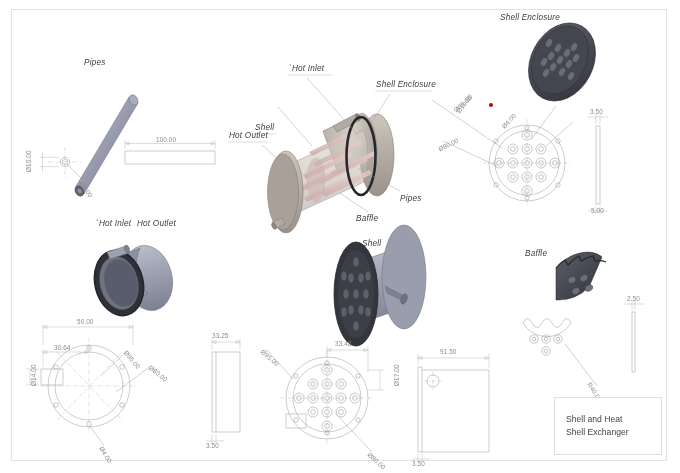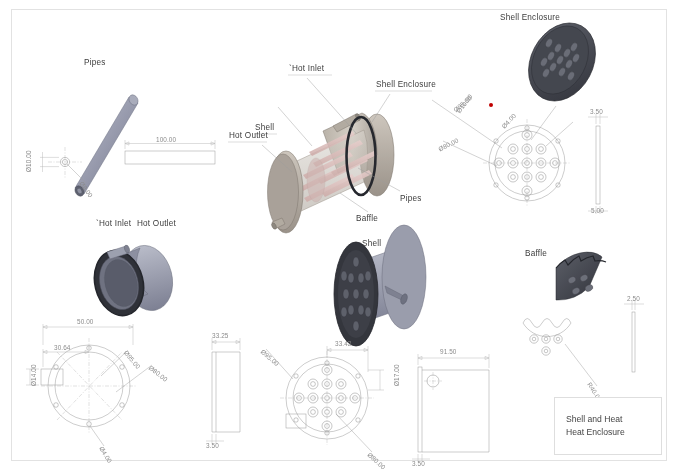--- a/index.html
+++ b/index.html
@@ -1,21 +1,21 @@
 <!DOCTYPE html>
 <html><head>
 <meta charset="utf-8">
 <style>
   html,body{margin:0;padding:0;background:#ffffff;}
   body{width:680px;height:473px;overflow:hidden;
        font-family:"Liberation Sans",sans-serif;color:#4a4a4a;}
   #sheet{position:relative;width:680px;height:473px;background:#fff;}
   #frame{position:absolute;left:11px;top:9px;width:656px;height:452px;
          border:1px solid #e2e2e2;background:#fff;box-sizing:border-box;}
-  .lbl{position:absolute;font-size:8.2px;color:#3c3c3c;white-space:nowrap;letter-spacing:.2px;}
+  .lbl{position:absolute;font-size:8.2px;color:#3c3c3c;white-space:nowrap;letter-spacing:.2px;font-style:italic;}
   .dim{position:absolute;font-size:6.4px;color:#8b8b8b;white-space:nowrap;letter-spacing:.1px;}
   .dim.r{transform-origin:0 0;}
   svg{position:absolute;left:0;top:0;overflow:visible;}
   .ln{stroke:#9a9a9a;stroke-width:.5;fill:none;}
   .lnl{stroke:#b5b5b5;stroke-width:.45;fill:none;}
   .ctr{stroke:#b0b0b0;stroke-width:.4;fill:none;stroke-dasharray:4 1.5 1 1.5;}
   .leader{stroke:#9d9d9d;stroke-width:.45;fill:none;}
   .hole{stroke:#8f8f8f;stroke-width:.5;fill:none;}
   .tbox{position:absolute;left:554px;top:397px;width:108px;height:58px;
         border:1px solid #dedede;box-sizing:border-box;background:#fff;}
@@ -441,15 +441,15 @@
 
   <div class="lbl" style="left:525px;top:249px;">Baffle</div>
   <div class="dim r" style="left:592px;top:381px;transform:rotate(57deg);">R40.00</div>
   <div class="dim" style="left:627px;top:295px;">2.50</div>
 
   <div class="reddot"></div>
 
   <div class="tbox"></div>
   <div class="ttext">
     <div>Shell and Heat</div>
-    <div>Heat Enclosure</div>
+    <div>Shell Exchanger</div>
   </div>
 </div>
 
 </body></html>

